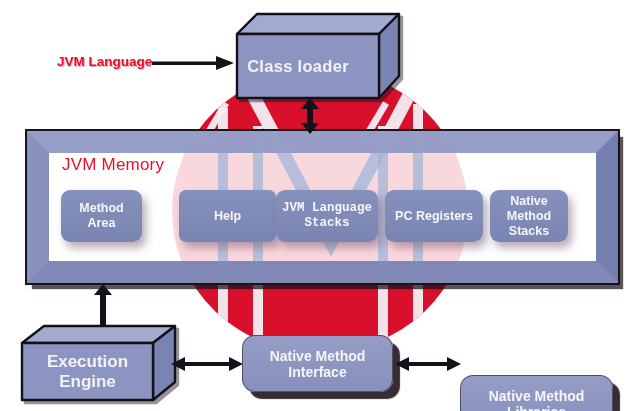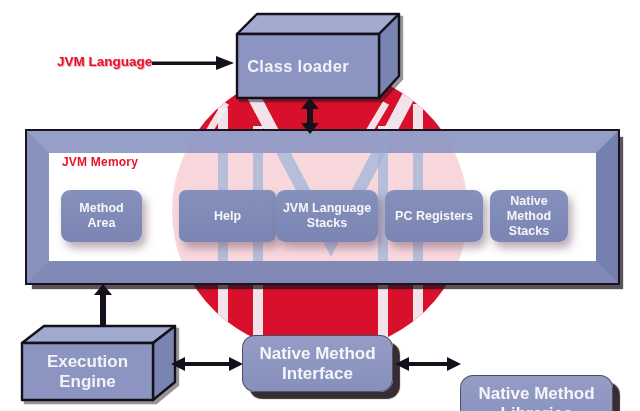--- a/index.html
+++ b/index.html
@@ -18,21 +18,21 @@
          border-top-color:rgba(143,152,196,.93);
          border-left-color:rgba(128,138,185,.93);
          border-right-color:rgba(108,119,170,.93);
          border-bottom-color:rgba(120,130,178,.93);
          background:rgba(255,255,255,.84);
          outline:2px solid #1a1220;
          box-shadow:5px 6px 1px rgba(28,16,24,.72);}
   .periwinkle{position:absolute;left:49px;top:153px;width:547px;height:108px;z-index:3;}
 
   .mem-label{position:absolute;left:62px;top:155px;z-index:5;color:var(--label_red);
-             font-size:12px;font-weight:700;letter-spacing:.2px;}
+             font-size:17px;font-weight:400;letter-spacing:.2px;}
 
   .membox{position:absolute;top:190px;height:52px;z-index:5;border-radius:9px;
           background:linear-gradient(180deg,#8690bc,#7b85b3);
           box-shadow:4px 6px 8px rgba(120,90,110,.5);
           display:flex;align-items:center;justify-content:center;text-align:center;
           color:#f6f5f9;font-size:12.5px;font-weight:700;line-height:1.2;padding:0 5px;}
 
   
   .node3d{position:absolute;z-index:6;filter:drop-shadow(3px 3px 0 rgba(26,15,22,.45));}
   .face-front{fill:#8c95c2;stroke:#14101a;stroke-width:2.4;stroke-linejoin:round;}
@@ -44,21 +44,21 @@
   .cl .n-label{left:2px;top:22px;width:122px;height:64px;font-size:16.5px;letter-spacing:.3px;}
   .ee{left:20px;top:324px;width:178px;height:78px;}
   .ee .n-label{left:2px;top:19px;width:131px;height:57px;font-size:17px;}
 
   
   .pill{position:absolute;z-index:6;height:57px;border-radius:13px;
         background:linear-gradient(180deg,#959dc6,#8690bc);
         border:1px solid rgba(30,18,28,.55);
         box-shadow:7px 7px 1px rgba(26,15,20,.88);
         display:flex;align-items:center;justify-content:center;text-align:center;
-        color:#f6f5f9;font-size:17px;font-weight:700;padding:0 6px;}
+        color:#f6f5f9;font-size:14px;font-weight:700;padding:0 6px;}
   .nmi{left:242px;top:335px;width:151px;}
   .nml{left:460px;top:333px;width:153px;margin-top:42px;}
 
   
   .jl{position:absolute;left:57px;top:54px;z-index:6;color:var(--label_red);
       font-size:13.5px;font-weight:800;text-shadow:1px 1px 0 rgba(200,20,40,.35);}
   .arrow{position:absolute;z-index:6;}
   .ink{fill:var(--arrow_black);}
 </style>
 </head>
@@ -95,21 +95,21 @@
   </svg>
 
   <div class="mem-label">JVM Memory</div>
 
   <div class="membox" style="left:61px;width:81px;">
     <span>Method Area</span>
     </div>
   <div class="membox" style="left:179px;width:97px;border-radius:7px;">
     <span>Help</span>
     </div>
-  <div class="membox" style="left:276px;width:102px;">
+  <div class="membox" style="left:276px;width:102px;font-family:Liberation Mono, monospace;">
     <span>JVM Language Stacks</span>
     </div>
   <div class="membox" style="left:385px;width:98px;">
     <span>PC Registers</span>
     </div>
   <div class="membox" style="left:490px;width:78px;">
     <span>Native Method Stacks</span>
     </div>
 
   <div class="node3d cl">

